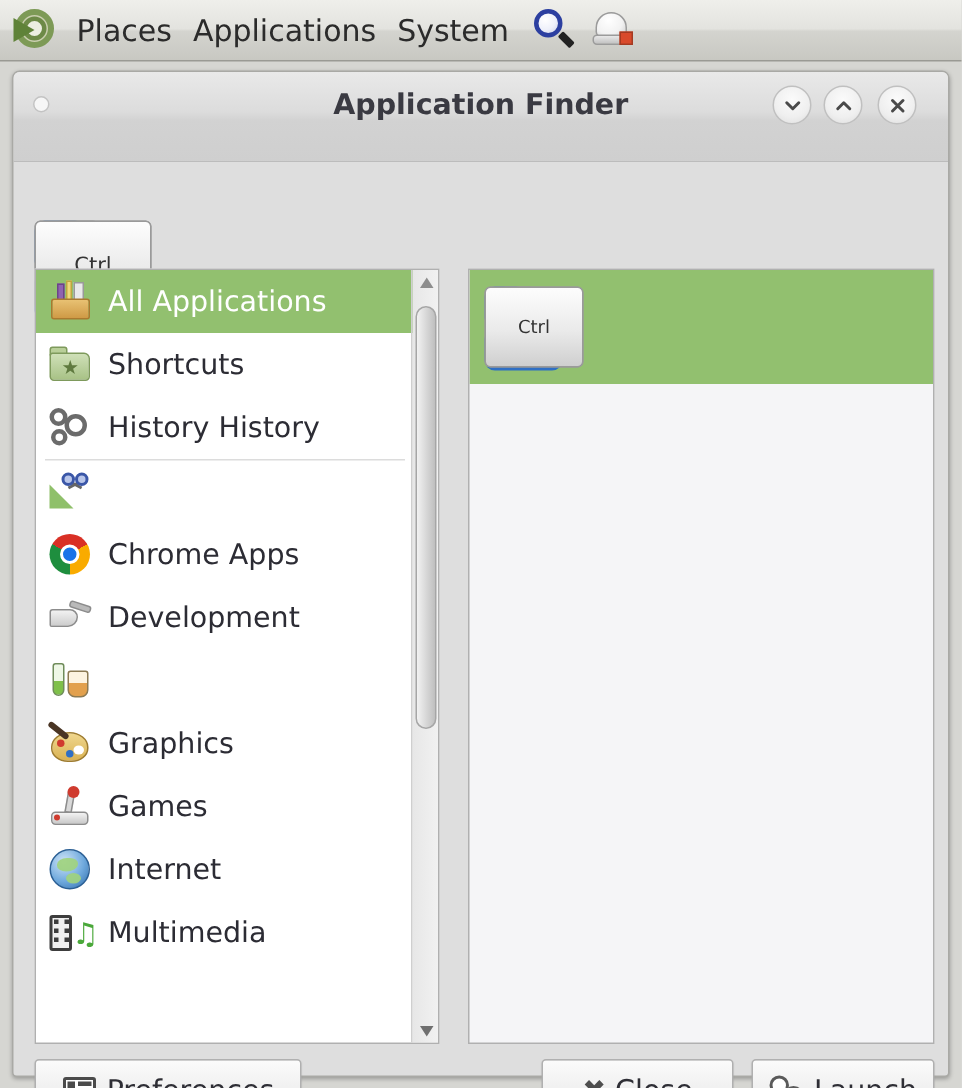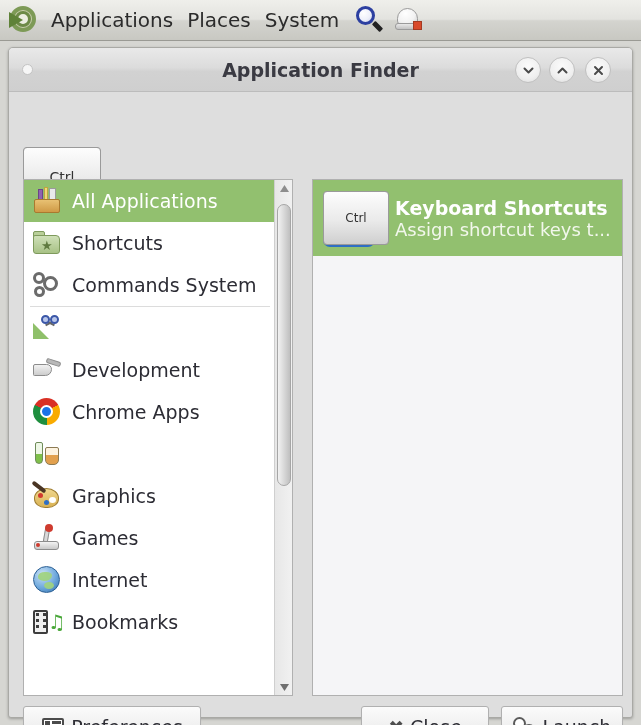--- a/index.html
+++ b/index.html
@@ -84,21 +84,21 @@
   #window {
     position: absolute; left: 8px; top: 47px;
     width: 625px; height: 671px;
     background: #dedede;
     border: 1px solid #a9a9a5;
     border-radius: 5px 5px 3px 3px;
     box-shadow: 0 1px 3px rgba(0,0,0,.28);
   }
   #titlebar {
     position: relative;
-    height: 44px;
+    height: 60px;
     background: linear-gradient(to bottom, #e9e9e9 0%, #dcdcdc 45%, #d2d2d2 55%, #cfcfcf 100%);
     border-bottom: 1px solid #bcbcbc;
     border-radius: 4px 4px 0 0;
   }
   #win-menu-dot {
     position: absolute; left: 13px; top: 16px;
     width: 11px; height: 11px; border-radius: 50%;
     background: #f6f6f6; border: 1px solid #c3c3c3;
   }
   #win-title {
@@ -326,22 +326,22 @@
 </style>
 </head>
 <body>
 
 <div id="panel">
   <div id="xfce-logo">
     <div class="ring"></div>
     <div class="ring2"></div>
     <div class="tri"></div>
   </div>
+  <div class="panel-menu">Places</div>
   <div class="panel-menu">Applications</div>
-  <div class="panel-menu">Places</div>
   <div class="panel-menu">System</div>
   <div class="panel-icon" id="icon-search">
     <div class="lens"></div>
     <div class="handle"></div>
   </div>
   <div class="panel-icon" id="icon-update">
     <div class="dome"></div>
     <div class="base"></div>
     <div class="flag"></div>
   </div>
@@ -405,49 +405,49 @@
         </div>
         <span>Shortcuts</span>
       </div>
 
       <div class="cat-row">
         <div class="cat-ico ic-cmdhist">
           <div class="g ga"></div>
             <div class="g gb"></div>
             <div class="g gc"></div>
         </div>
-        <span>Commands System</span>
+        <span>History History</span>
       </div>
 
       <div class="cat-sep"></div>
 
       <div class="cat-row">
         <div class="cat-ico ic-access">
           <div class="tri"></div>
             <div class="bl"></div>
             <div class="br"></div>
           <div class="sc1"></div>
             <div class="sc2"></div>
         </div>
       </div>
 
       <div class="cat-row">
+        <div class="cat-ico ic-chrome">
+          <div class="outer"></div>
+            <div class="inner"></div>
+        </div>
+        <span>Chrome Apps</span>
+      </div>
+
+      <div class="cat-row">
         <div class="cat-ico ic-dev">
           <div class="handle"></div>
             <div class="blade"></div>
         </div>
         <span>Development</span>
-      </div>
-
-      <div class="cat-row">
-        <div class="cat-ico ic-chrome">
-          <div class="outer"></div>
-            <div class="inner"></div>
-        </div>
-        <span>Chrome Apps</span>
       </div>
 
       <div class="cat-row">
         <div class="cat-ico ic-edu">
           <div class="tube"></div>
             <div class="flask"></div>
         </div>
       </div>
 
       <div class="cat-row">
@@ -484,21 +484,21 @@
         <div class="cat-ico ic-multi">
           <div class="film"></div>
           <div class="hole" style="left:4px;top:6px"></div>
           <div class="hole" style="left:4px;top:12px"></div>
           <div class="hole" style="left:4px;top:18px"></div>
           <div class="hole" style="left:11px;top:6px"></div>
           <div class="hole" style="left:11px;top:12px"></div>
           <div class="hole" style="left:11px;top:18px"></div>
           <div class="note">♫</div>
         </div>
-        <span>Bookmarks</span>
+        <span>Multimedia</span>
       </div>
 
     </div>
 
     <div id="lscroll">
       <div class="arrow up">
         <svg width="11" height="9" viewBox="0 0 11 9">
           <path d="M5.5 1 L10 8 L1 8 Z" fill="#8d8d8d"></path>
         </svg>
       </div>
@@ -515,24 +515,20 @@
     <div class="result-row selected">
       <div id="res-kbd-icon">
         <div class="kc k-y">y</div>
         <div class="kc-sel k-x-wrap">
           <div class="kc k-x">x</div>
         </div>
         <div class="kc-sel k-ctrl-wrap">
           <div class="kc k-ctrl">Ctrl</div>
         </div>
       </div>
-      <div class="res-text">
-        <div class="res-title">Keyboard Shortcuts</div>
-        <div class="res-sub">Assign shortcut keys t...</div>
-      </div>
     </div>
   </div>
 
   <div class="btn" id="btn-prefs">
     <div class="btn-ico" id="ico-prefs">
       <div class="frame"></div>
       <div class="b b1"></div>
         <div class="b b2"></div>
     </div>
     <span>Preferences</span>

